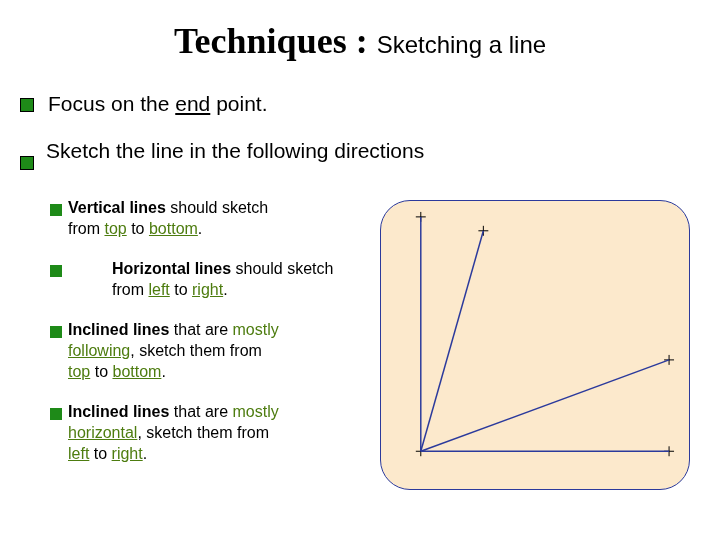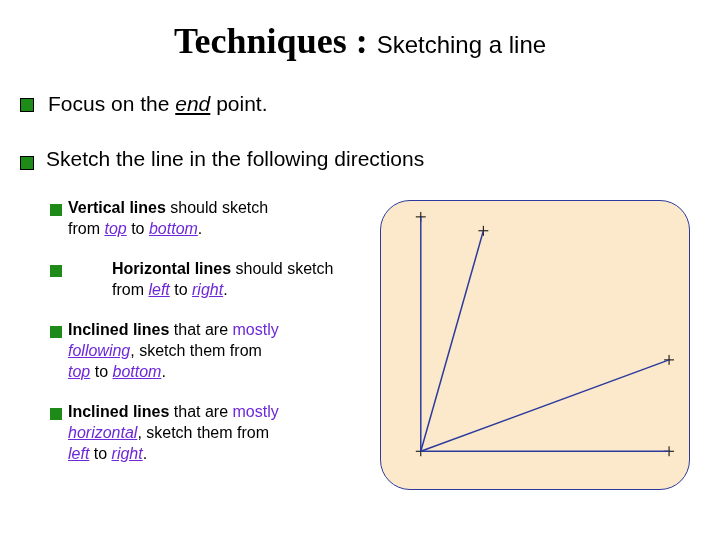--- a/index.html
+++ b/index.html
@@ -35,37 +35,37 @@
     width: 14px;
     height: 14px;
     background: #1e8a18;
     border: 1px solid #000;
   }
   .text-row {
     position: absolute;
     font-size: 21px;
     color: #000;
   }
-  .underline { text-decoration: underline; font-style: italic; }
+  .underline { text-decoration: underline; }
 
   .subbullet {
     position: absolute;
     width: 12px;
     height: 12px;
     background: #1e8a18;
   }
   .subtext {
     position: absolute;
     font-size: 16px;
     color: #000;
     line-height: 1.3;
     width: 300px;
   }
   .subtext b { font-weight: bold; }
-  .red { color: #6d28d9; }
+  .red { color: #4d7c0f; }
 
   .diagram {
     position: absolute;
     left: 380px;
     top: 200px;
     width: 310px;
     height: 290px;
     background: #fce9cc;
     border: 1px solid #2b3a9c;
     border-radius: 30px;
@@ -78,21 +78,21 @@
 <div class="title">
   <span class="title-main">Techniques : </span><span class="title-sub">Sketching a line</span>
 </div>
 
 <div class="bullet" style="left:20px; top:98px;"></div>
 <div class="text-row" style="left:48px; top:92px;">
   <span>Focus on the </span><span class="underline">end</span><span> point.</span>
 </div>
 
 <div class="bullet" style="left:20px; top:156px;"></div>
-<div class="text-row" style="left:46px; top:147px;">Sketch the line in the following directions</div>
+<div class="text-row" style="left:46px; top:139px;">Sketch the line in the following directions</div>
 
 <div class="subbullet" style="left:50px; top:204px;"></div>
 <div class="subtext" style="left:68px; top:198px;">
   <b><span>Vertical lines</span></b><span> should sketch</span><br>
   <span>from </span><span class="underline red">top</span><span> to </span><span class="underline red">bottom</span><span>.</span>
 </div>
 
 <div class="subbullet" style="left:50px; top:265px;"></div>
 <div class="subtext" style="left:68px; top:259px;margin-left:44px;">
   <b><span>Horizontal lines</span></b><span> should sketch</span><br>

